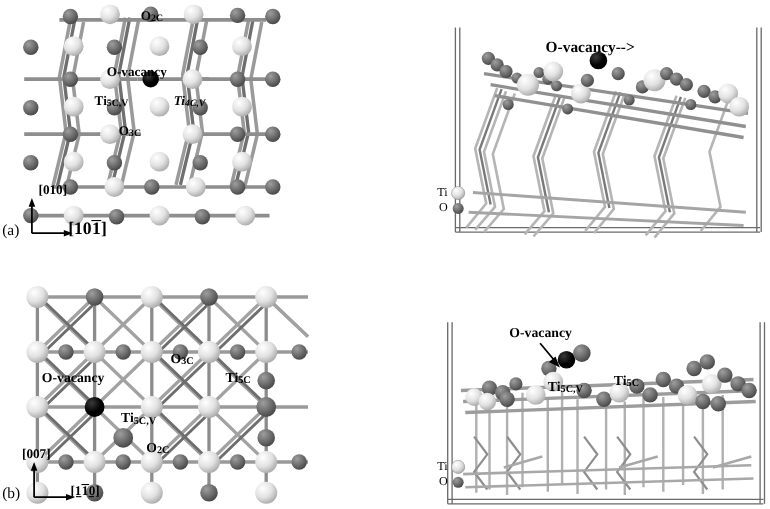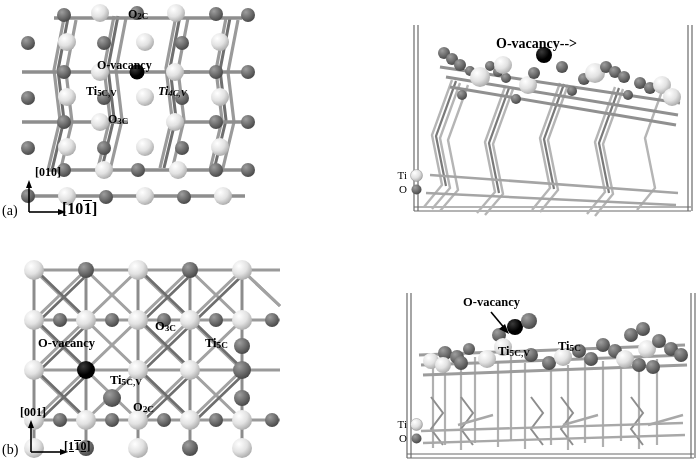--- a/index.html
+++ b/index.html
@@ -358,21 +358,21 @@
 
 <div class="panel" style="left:22px;top:412px;width:72px;height:45px;">
   <svg width="72" height="45" viewBox="0 0 72 45">
     <line x1="9" y1="40" x2="9" y2="14" stroke="#000" stroke-width="1.6"></line>
     <polygon points="9,8 6,16 12,16" fill="#000"></polygon>
     <line x1="9" y1="40" x2="40" y2="40" stroke="#000" stroke-width="1.6"></line>
     <polygon points="46,40 38,37 38,43" fill="#000"></polygon>
   </svg>
 </div>
 <div class="lbl" style="left:20px;top:406px;font-size:12px;">
-  [001]
+  [007]
 </div>
 <div class="lbl" style="left:64px;top:440px;font-size:12px;text-decoration:underline;">
   [1<span class="ovb">1</span>0]
 </div>
 <div class="pl" style="position:absolute;left:2px;top:442px;">
   <span>(b)</span>
 </div>
 
 <div class="panel" style="left:403px;top:293px;width:295px;height:170px;">
   <svg width="295" height="170" viewBox="0 0 295 170">

